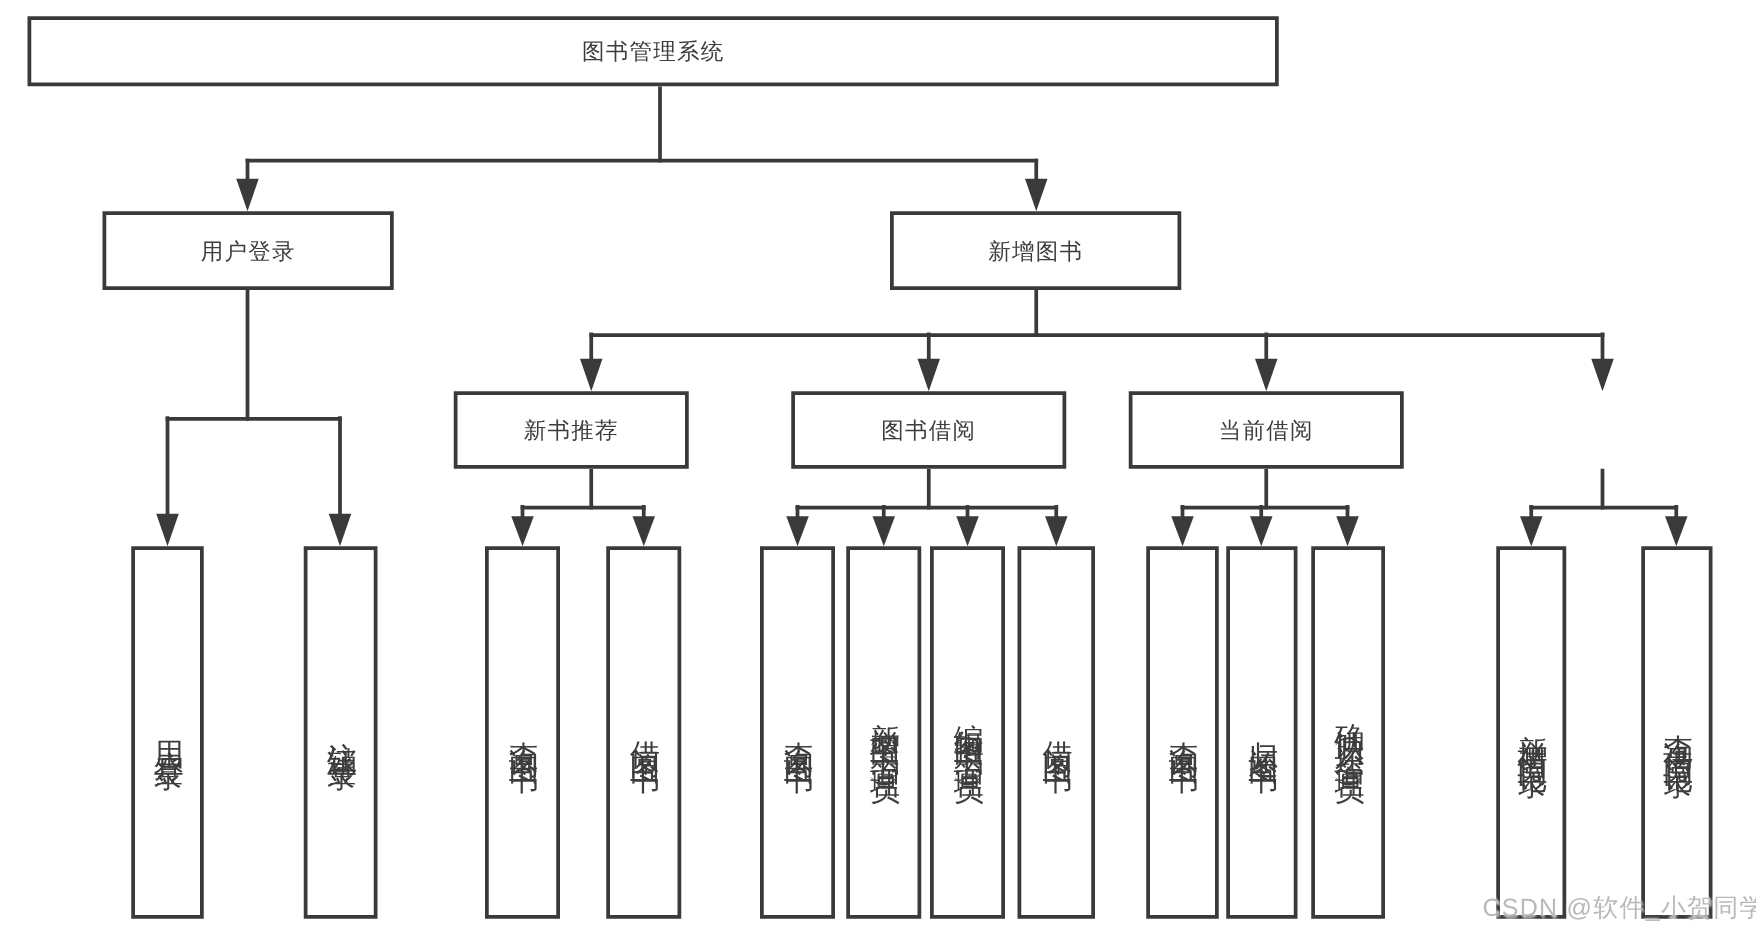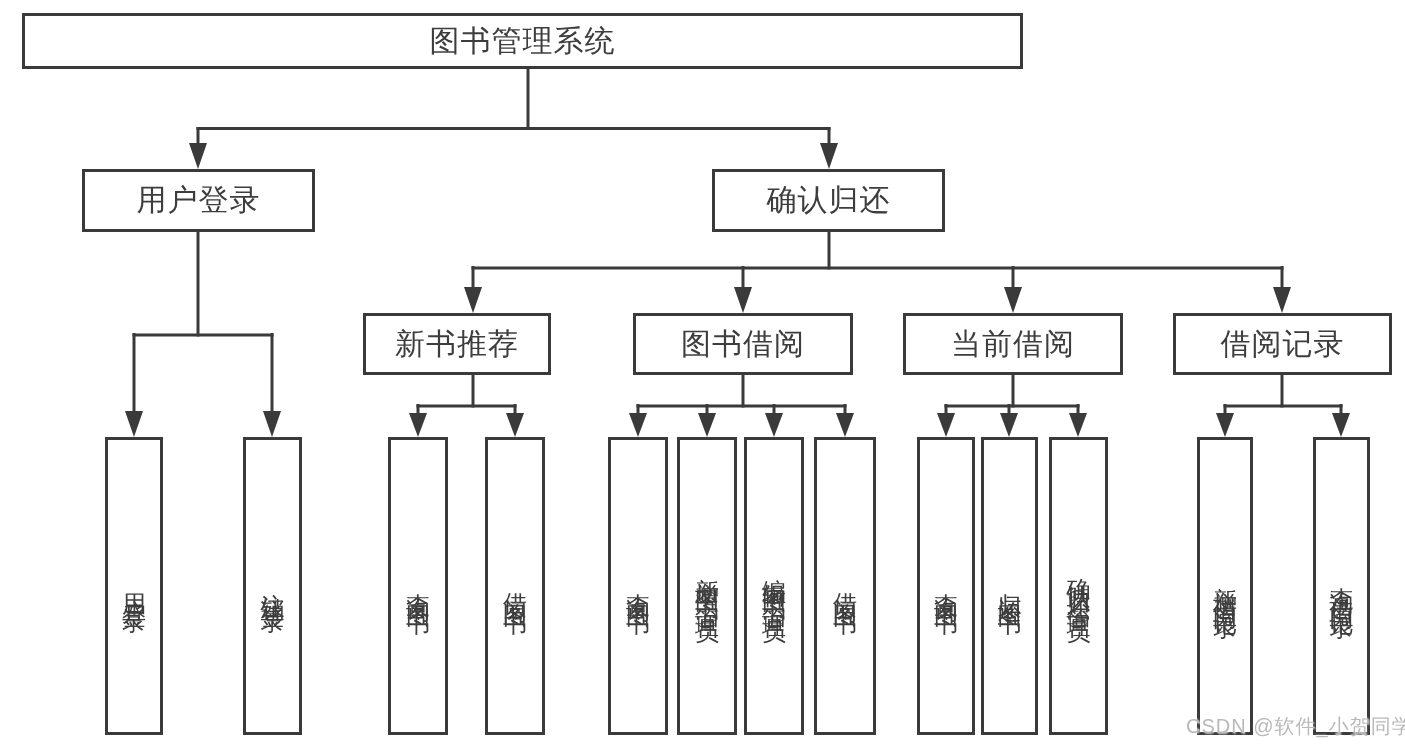--- a/index.html
+++ b/index.html
@@ -32,21 +32,21 @@
   .node {
     position: absolute;
     background: #fff;
     border: 3px solid var(--line);
     display: flex;
     align-items: center;
     justify-content: center;
     color: var(--ink);
   }
   .node .lbl {
-    font-size: 30px;
+    font-size: 18px;
     letter-spacing: 1px;
     color: var(--ink);
     white-space: nowrap;
   }
   .leaf .lbl {
     writing-mode: vertical-rl;
     text-orientation: mixed;
     font-size: 24px;
     letter-spacing: 6px;
     white-space: normal;
@@ -146,35 +146,32 @@
   </svg>
 
   <div class="node" style="left:22px; top:13px; width:1001px; height:56px">
     <span class="lbl">图书管理系统</span>
   </div>
 
   <div class="node" style="left:82px; top:169px; width:233px; height:63px">
     <span class="lbl">用户登录</span>
   </div>
   <div class="node" style="left:712px; top:169px; width:233px; height:63px">
-    <span class="lbl">确认归还</span>
+    <span class="lbl">新增图书</span>
   </div>
 
   <div class="node" style="left:363px; top:313px; width:188px; height:62px">
     <span class="lbl">新书推荐</span>
   </div>
   <div class="node" style="left:633px; top:313px; width:220px; height:62px">
     <span class="lbl">图书借阅</span>
   </div>
   <div class="node" style="left:903px; top:313px; width:220px; height:62px">
     <span class="lbl">当前借阅</span>
   </div>
-  <div class="node" style="left:1173px; top:313px; width:219px; height:62px">
-    <span class="lbl">借阅记录</span>
-  </div>
 
   <div class="node leaf" style="left:105px; top:437px; width:58px; height:298px">
     <span class="lbl">用户登录</span>
   </div>
   <div class="node leaf" style="left:243px; top:437px; width:59px; height:298px">
     <span class="lbl">注销登录</span>
   </div>
 
   <div class="node leaf" style="left:388px; top:437px; width:60px; height:298px">
     <span class="lbl">查询图书</span>

